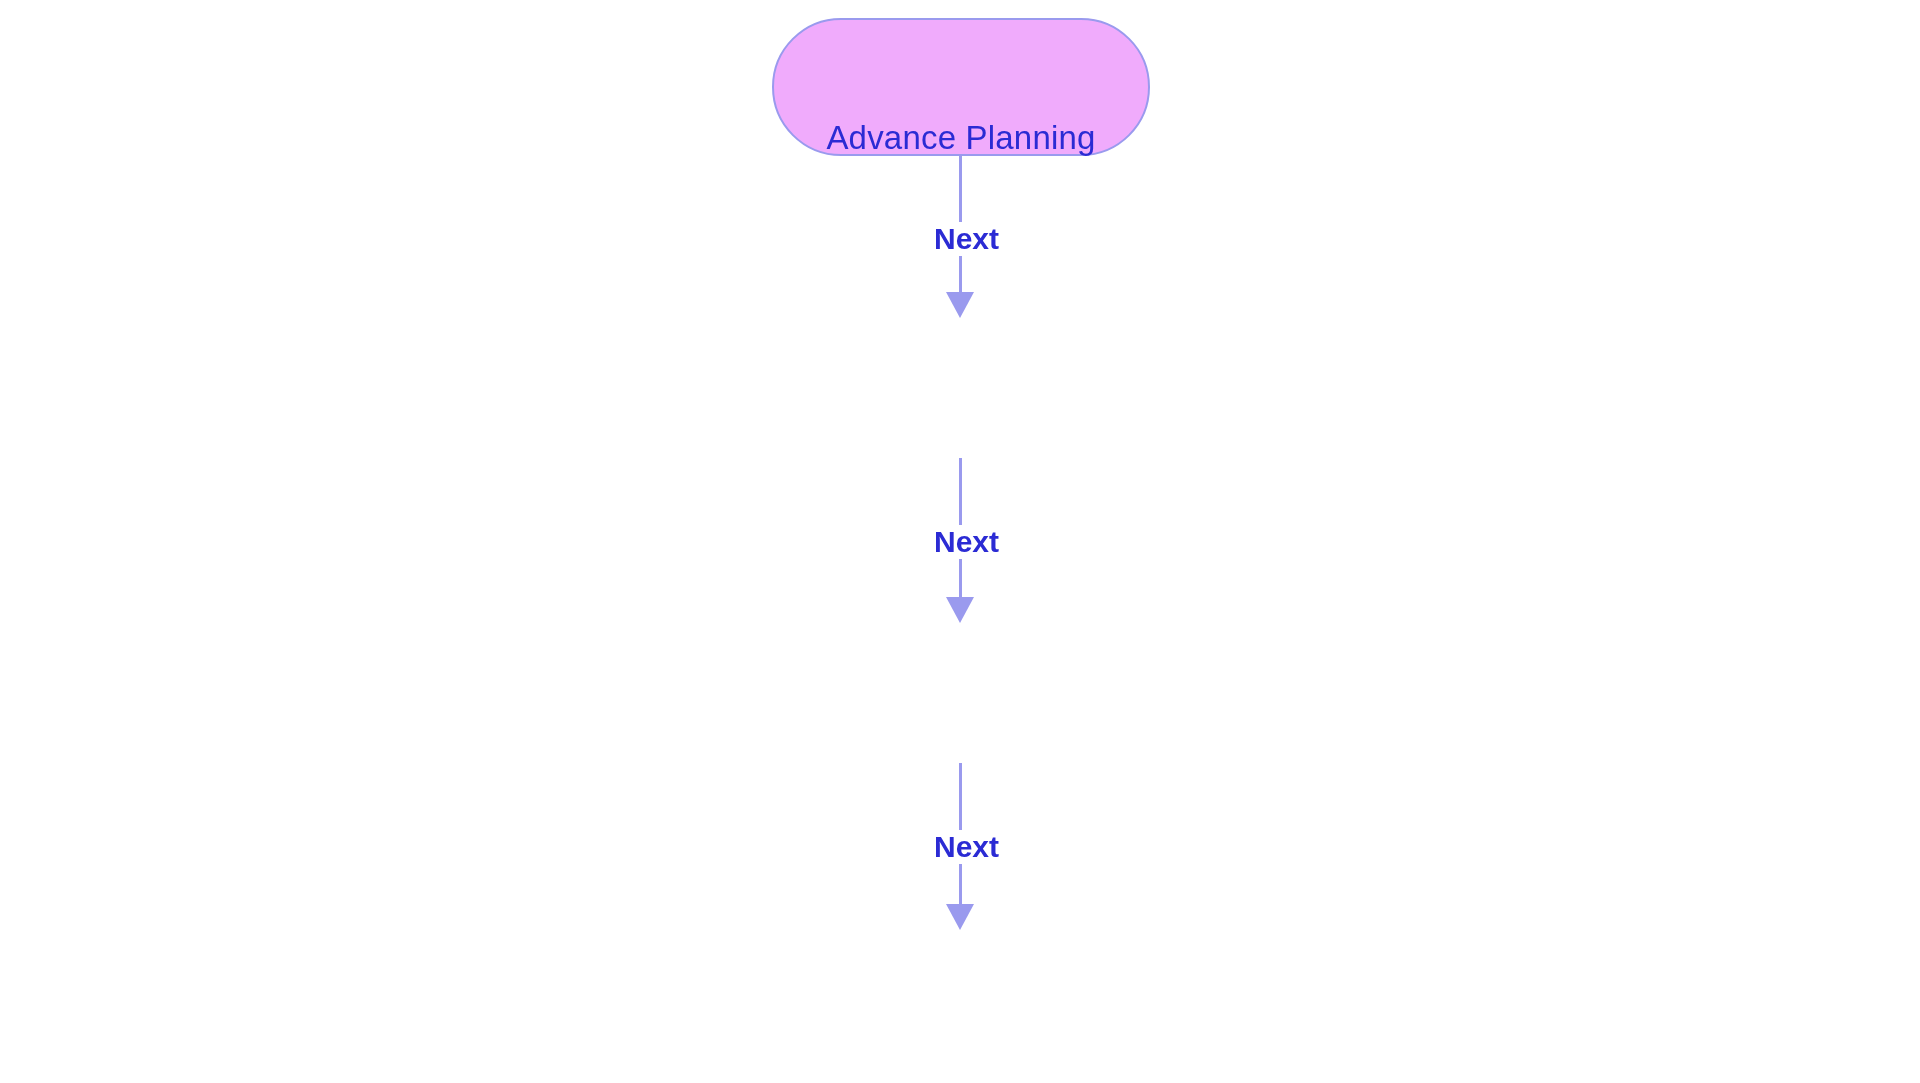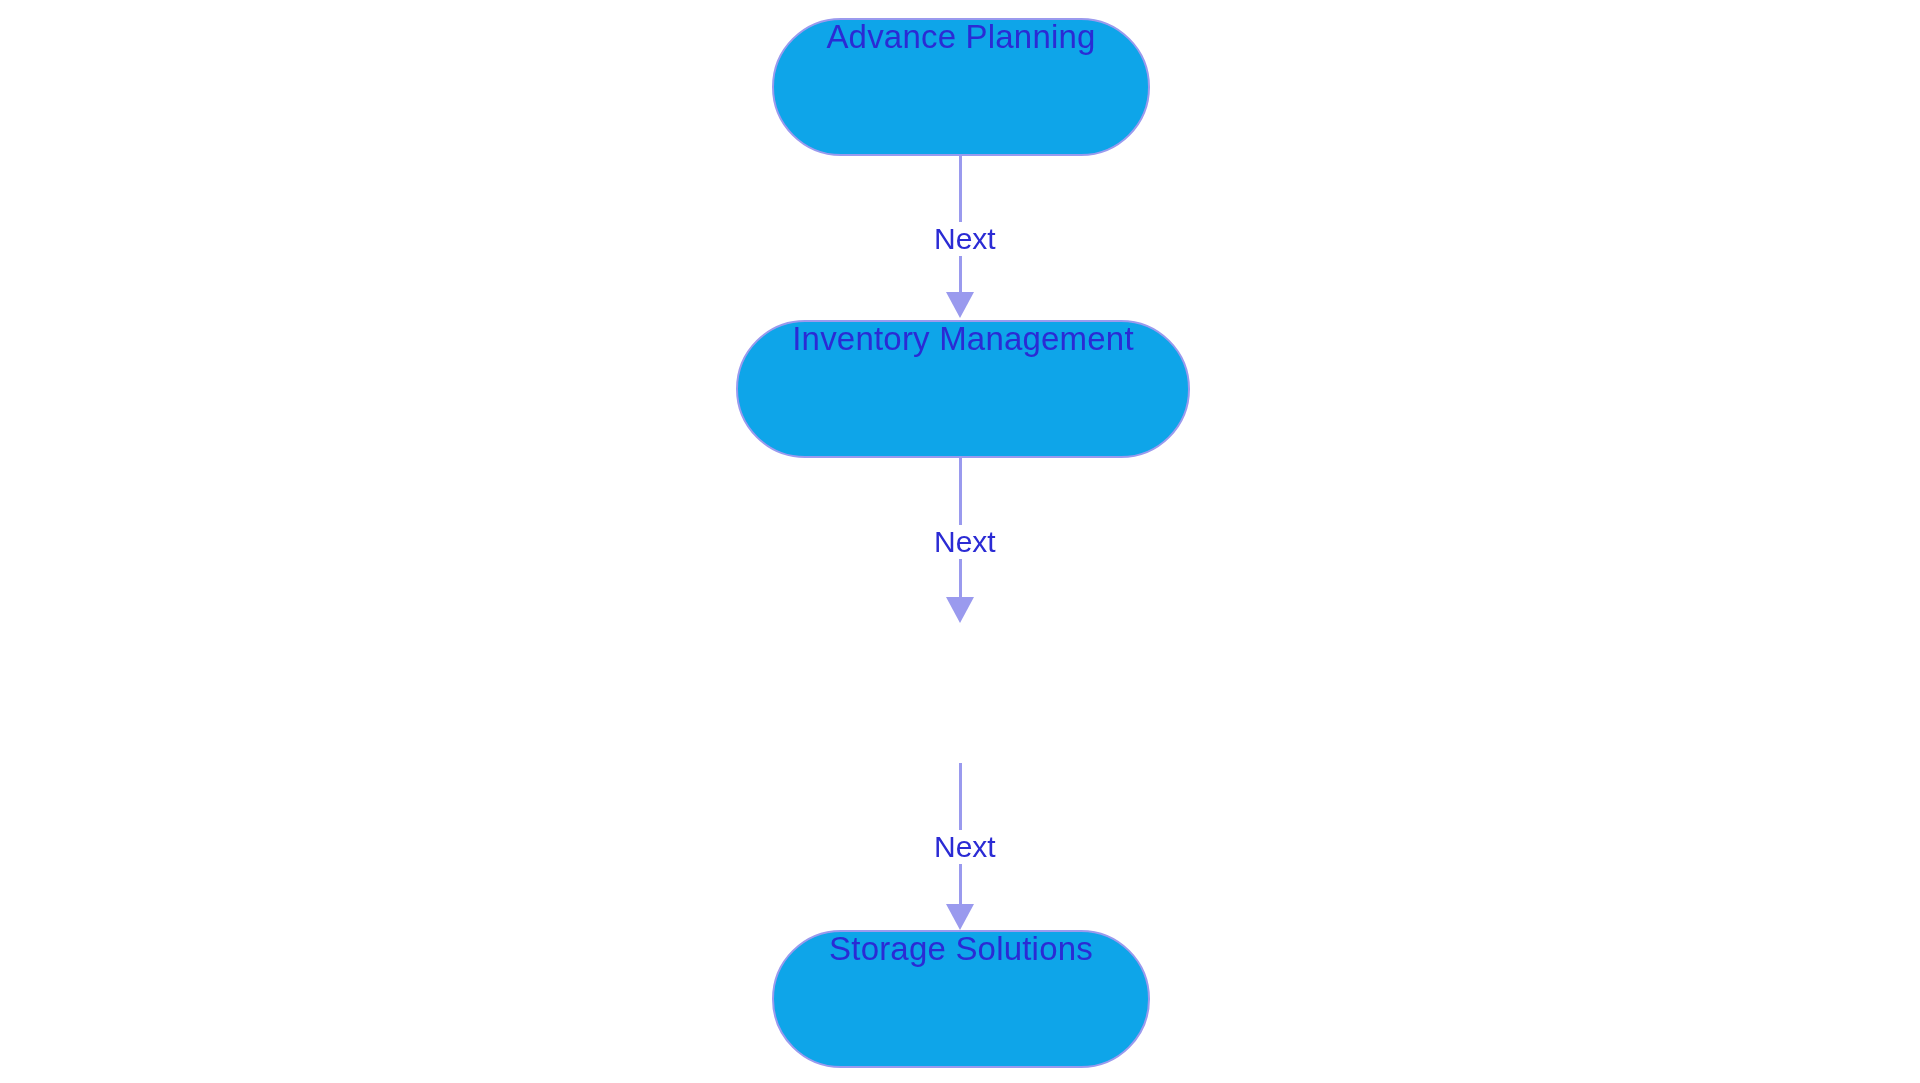--- a/index.html
+++ b/index.html
@@ -21,25 +21,25 @@
     left: 0;
     top: 0;
     width: 1920px;
     height: 1083px;
   }
 
   
   .node {
     position: absolute;
     box-sizing: border-box;
-    background: #0ea5e9;
+    background: #f0abfc;
     border: 2px solid #9a9aee;
     border-radius: 9999px;
     display: flex;
-    align-items: flex-start;
+    align-items: flex-end;
     justify-content: center;
     z-index: 3;
   }
   .node-label {
     color: #2b2bd4;
     font-size: 33px;
     font-weight: 400;
     line-height: 1;
     letter-spacing: 0.2px;
     white-space: nowrap;
@@ -78,20 +78,21 @@
   .edge-label {
     position: absolute;
     color: #2b2bd4;
     font-size: 30px;
     line-height: 1;
     white-space: nowrap;
     user-select: none;
     z-index: 4;
     background: #ffffff;
     padding: 2px 4px;
+    font-weight: bold;
   }
 
   
   #edge-1-line      { top: 156px; height: 140px; }
   #edge-1-arrowhead { top: 292px; }
   #edge-1-label     { left: 930px; top: 222px; }
 
   
   #edge-2-line      { top: 458px; height: 143px; }
   #edge-2-arrowhead { top: 597px; }
@@ -116,22 +117,16 @@
   <div class="edge-label" id="edge-2-label">Next</div>
 
   <div class="edge-line" id="edge-3-line"></div>
   <div class="edge-arrowhead" id="edge-3-arrowhead"></div>
   <div class="edge-label" id="edge-3-label">Next</div>
 
   <div class="node" id="node-advance-planning">
     <span class="node-label">Advance Planning</span>
   </div>
 
-  <div class="node" id="node-inventory-management">
-    <span class="node-label">Inventory Management</span>
-  </div>
 
 
-  <div class="node" id="node-storage-solutions">
-    <span class="node-label">Storage Solutions</span>
-  </div>
 
 </div>
 
 </body></html>

